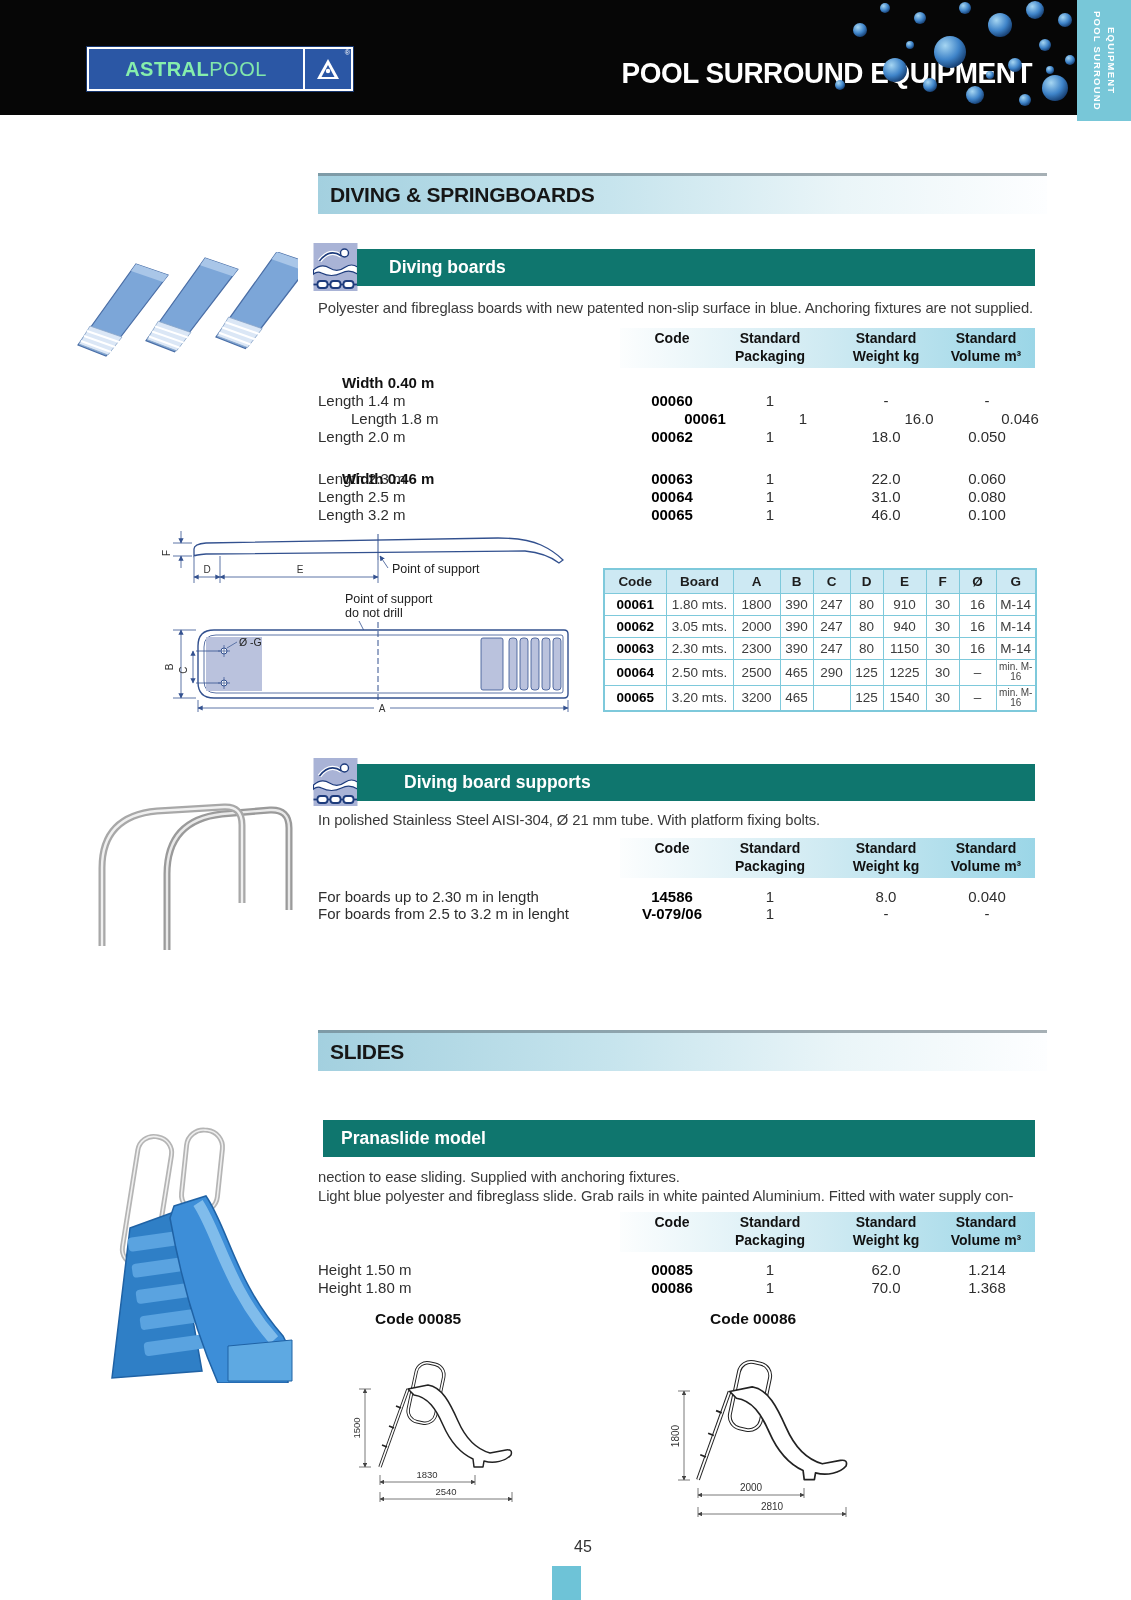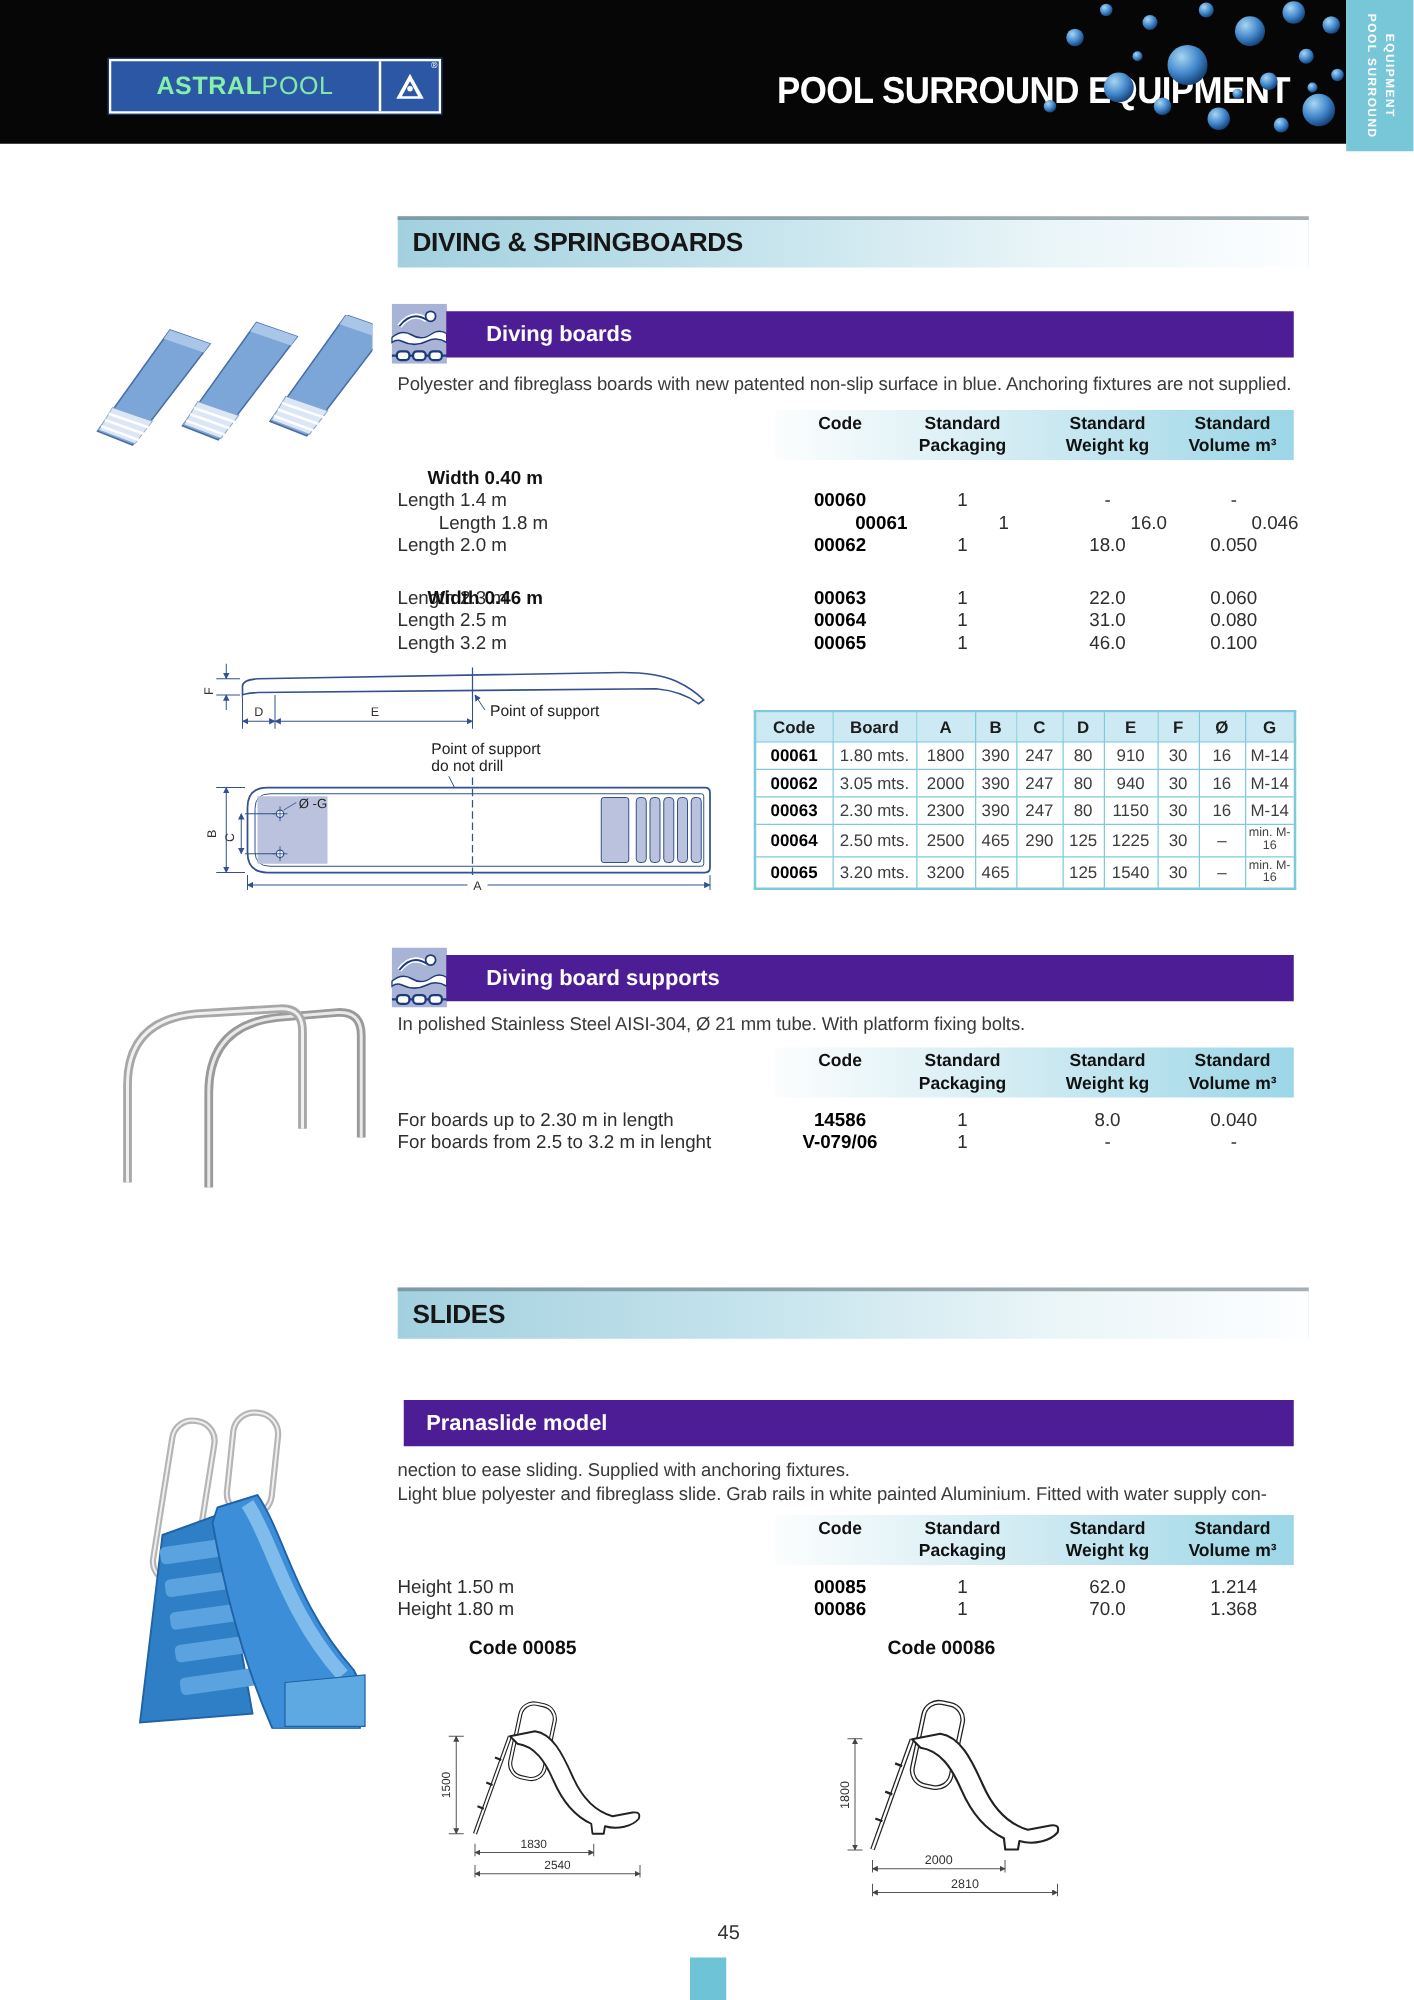--- a/index.html
+++ b/index.html
@@ -21,21 +21,21 @@
   .bubbles{position:absolute;left:800px;top:0;pointer-events:none;}
   .side-tab{position:absolute;left:1077px;top:0;width:54px;height:121px;background:#78c7d8;
     display:flex;align-items:center;justify-content:center;gap:3px;}
   .side-tab span{writing-mode:vertical-rl;color:#fff;font-size:9.5px;font-weight:bold;letter-spacing:1.2px;}
 
   
   .gradbar{position:absolute;left:318px;width:717px;height:38px;box-sizing:content-box;
     background:linear-gradient(to right,#a3d0df 0%,#c6e4ed 40%,#eaf5f8 72%,#fdfeff 100%);
     border-top:3px solid rgba(95,112,120,.55);
     color:#161616;font-weight:bold;font-size:21px;line-height:38px;padding-left:12px;letter-spacing:-.3px;}
-  .navybar{position:absolute;height:37px;background:#4c1d95;color:#fff;font-weight:bold;
+  .navybar{position:absolute;height:37px;background:#0f766e;color:#fff;font-weight:bold;
     font-size:17.5px;line-height:37px;box-sizing:border-box;}
   .waveicon{position:absolute;width:45px;height:48px;}
 
   .desc{position:absolute;left:318px;font-size:14.8px;color:#3a3a3a;letter-spacing:-.1px;line-height:19px;}
 
   
   .colstrip{position:absolute;left:620px;width:415px;height:40px;
     background:linear-gradient(to right,rgba(242,249,251,.25) 0%,#cfeaf2 50%,#9bd6e7 100%);}
   .hcol{position:absolute;top:1px;height:38px;text-align:center;font-weight:bold;font-size:14px;
     line-height:18px;color:#111;}
@@ -418,21 +418,21 @@
       <rect x="17" y="38" width="10" height="7" rx="3"></rect>
       <rect x="30" y="38" width="10" height="7" rx="3"></rect>
     </g>
     <g stroke="#1d3b7c" stroke-width="1.8">
       <line x1="0" y1="41.5" x2="4" y2="41.5"></line>
         <line x1="14" y1="41.5" x2="17" y2="41.5"></line>
       <line x1="27" y1="41.5" x2="30" y2="41.5"></line>
         <line x1="40" y1="41.5" x2="44" y2="41.5"></line>
     </g>
   </svg>
-  <div class="navybar" style="left:357px;top:764px;width:678px;padding-left:32px;">
+  <div class="navybar" style="left:357px;top:764px;width:678px;padding-left:47px;">
     <span>Diving board supports</span>
   </div>
 
   <div class="desc" style="top:811px;">In polished Stainless Steel AISI-304, Ø 21 mm tube. With platform fixing bolts.</div>
 
   <div class="colstrip" style="top:838px;">
     <div class="hcol hc1">
         <div>Code</div>
         <div></div>
       </div>

